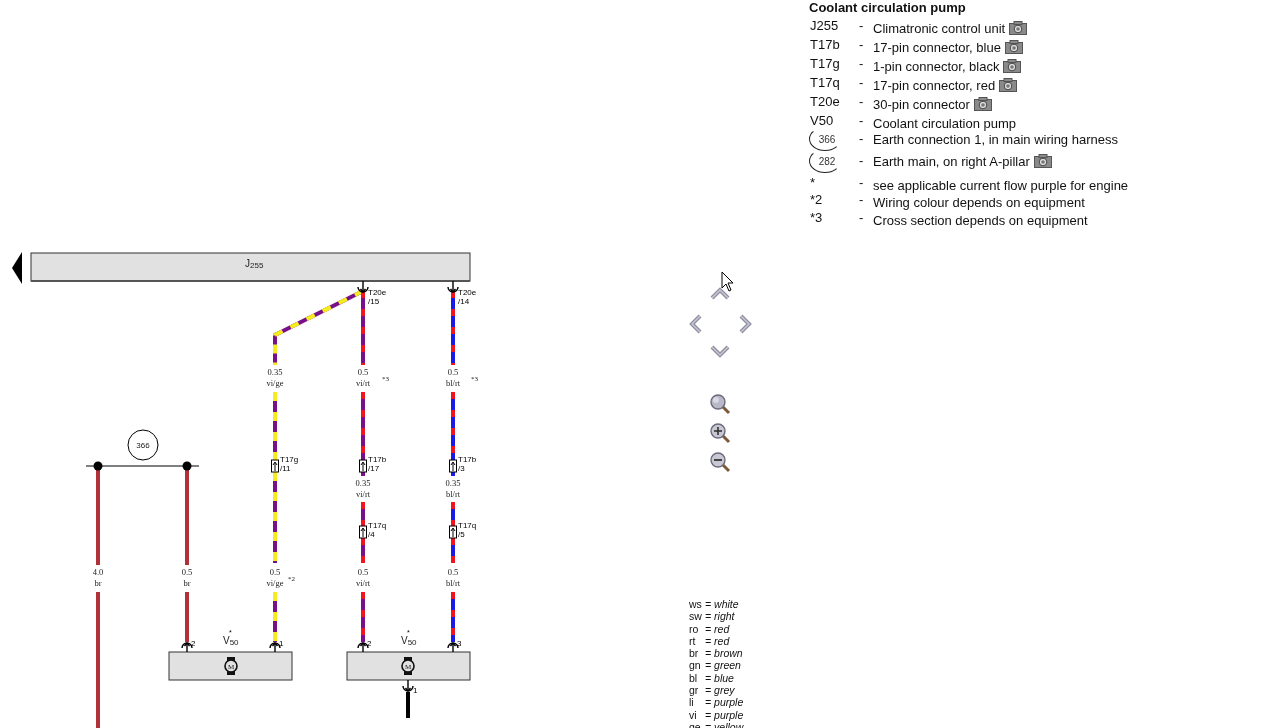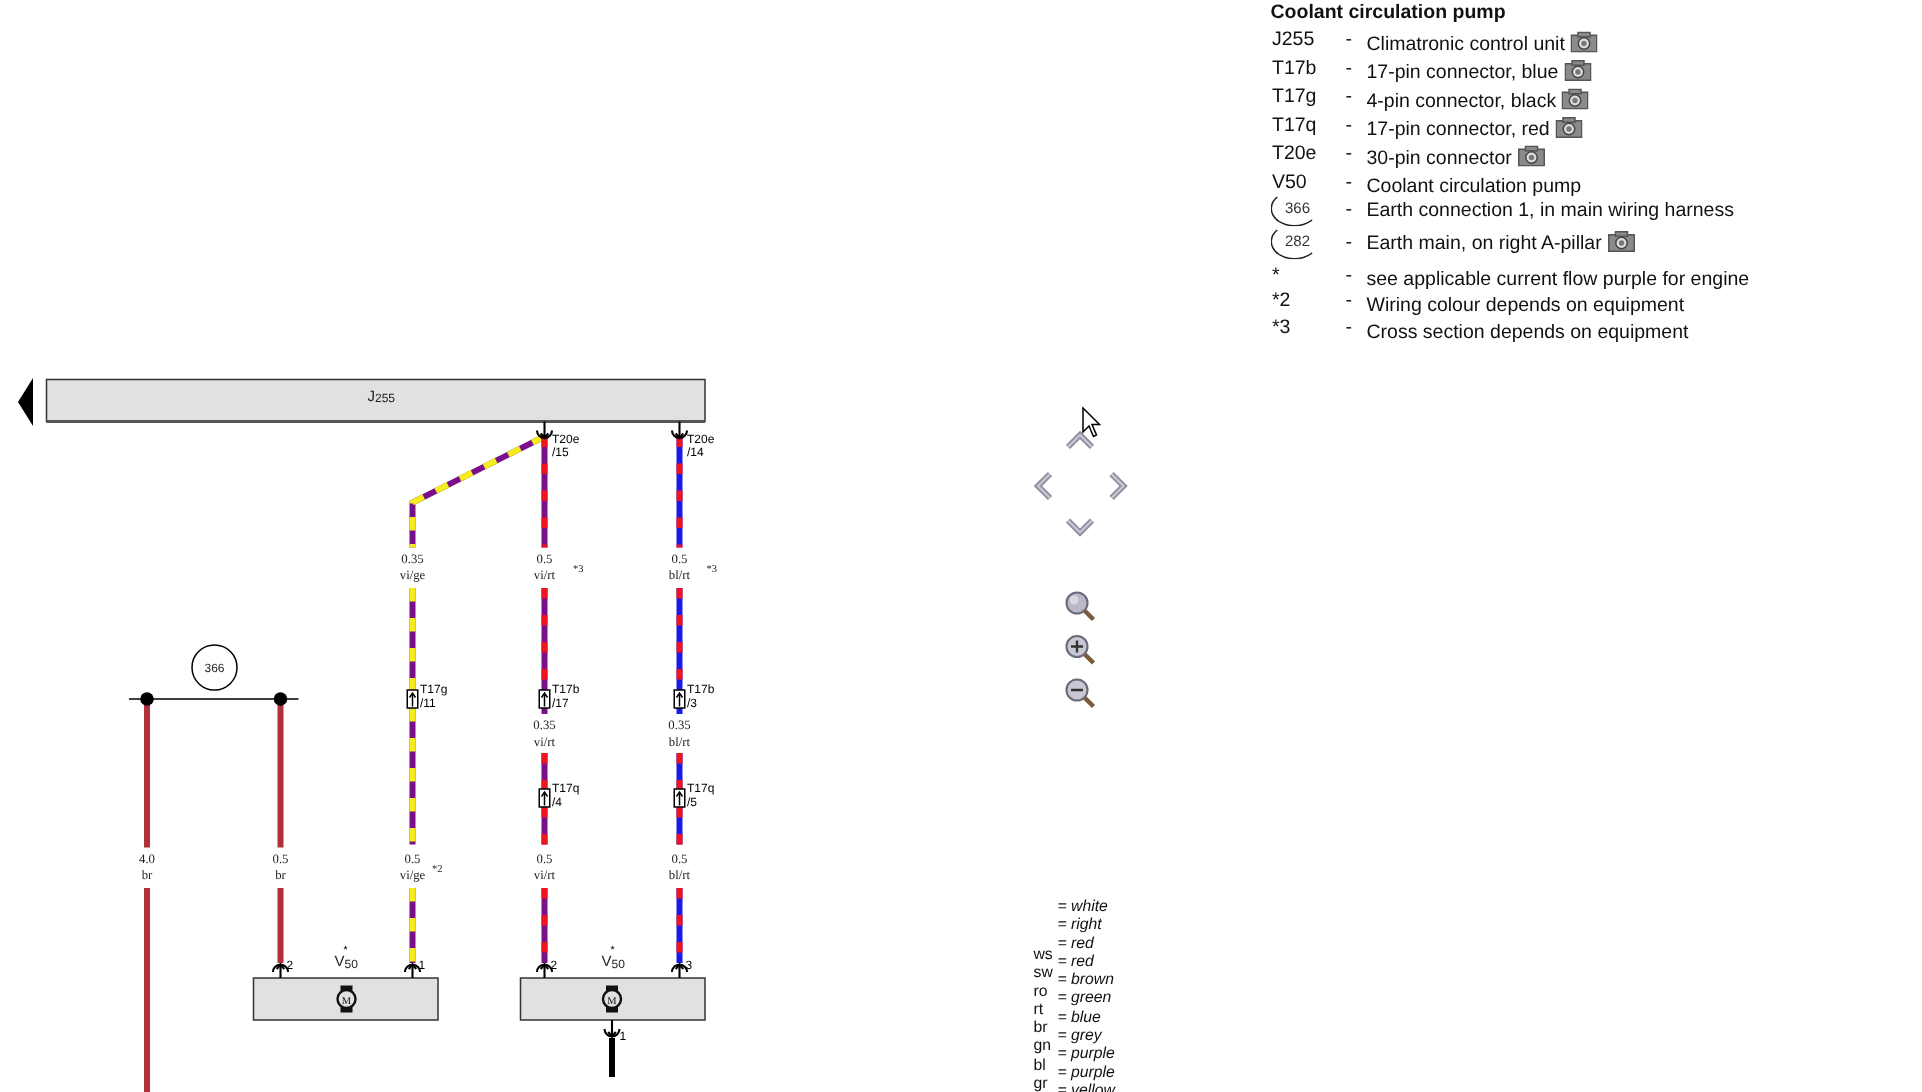--- a/index.html
+++ b/index.html
@@ -1,33 +1,33 @@
 <!DOCTYPE html>
 <html><head>
 <meta charset="utf-8">
 <style>
   html, body { margin:0; padding:0; background:#ffffff; }
   body { width:1281px; height:728px; position:relative; overflow:hidden; font-family:"Liberation Sans", sans-serif; color:#111; }
   #diagram { position:absolute; left:0; top:0; width:680px; height:728px; }
-  .legend { position:absolute; left:847px; top:0; font-size:13px; line-height:19px; }
+  .legend { position:absolute; left:809px; top:0; font-size:13px; line-height:19px; }
   .legend .title { font-weight:bold; font-size:13px; height:16px; line-height:16px; }
   .legend .row { position:relative; height:19px; white-space:nowrap; }
   .legend .code { position:absolute; left:1px; top:-3px; width:50px; }
   .legend .dash { position:absolute; left:50px; top:-3px; }
   .legend .desc { position:absolute; left:64px; top:0;text-align:right; }
   .legend .row.earth { height:22px; }
   .legend .row.earth .desc { top:-2px; }
   .legend .row.earth .dash { top:-3px; }
   .earth-circle { position:absolute; left:0; top:-5px; width:30px; height:22px; border:1.2px solid #222; border-right-color:transparent; border-top-color:transparent; border-radius:50%; font-size:10px; text-align:center; line-height:24px; color:#333; }
   .earth-circle span { display:inline-block; transform:translateX(2px); }
   .cam { display:inline-block; vertical-align:-2px; margin-left:4px; width:18px; height:14px; position:relative; cursor:pointer; }
   .nav { position:absolute; cursor:pointer; }
   .colorkey { position:absolute; left:689px; top:598px; font-size:10.5px; line-height:12.3px; }
   .colorkey .ck-row { position:relative; height:12.3px; white-space:nowrap; }
-  .colorkey .ck-code { position:absolute; left:0; width:14px;margin-top:32px; }
+  .colorkey .ck-code { position:absolute; left:0; width:14px; }
   .colorkey .ck-eq { position:absolute; left:16px;font-style:italic; }
   .svg-text { font-family:"Liberation Sans", sans-serif; }
   .serif { font-family:"Liberation Serif", serif; }
 </style>
 </head>
 <body>
 
 <svg id="diagram" width="680" height="728" viewBox="0 0 680 728" xmlns="http://www.w3.org/2000/svg">
   <defs>
     <g id="pin-up">
@@ -221,21 +221,21 @@
     <span class="desc"><span>17-pin connector, blue</span><span class="cam"><svg width="18" height="14" viewBox="0 0 18 14">
             <rect x="0.5" y="2.5" width="17" height="11" fill="#8a8a8a" stroke="#555"></rect>
             <rect x="5" y="0.5" width="8" height="3" fill="#8a8a8a" stroke="#555"></rect>
             <circle cx="9" cy="8" r="3.8" fill="#ddd" stroke="#444"></circle>
             <circle cx="9" cy="8" r="1.8" fill="#777"></circle>
           </svg></span></span>
   </div>
   <div class="row">
     <span class="code">T17g</span>
     <span class="dash">-</span>
-    <span class="desc"><span>4-pin connector, black</span><span class="cam"><svg width="18" height="14" viewBox="0 0 18 14">
+    <span class="desc"><span>1-pin connector, black</span><span class="cam"><svg width="18" height="14" viewBox="0 0 18 14">
             <rect x="0.5" y="2.5" width="17" height="11" fill="#8a8a8a" stroke="#555"></rect>
             <rect x="5" y="0.5" width="8" height="3" fill="#8a8a8a" stroke="#555"></rect>
             <circle cx="9" cy="8" r="3.8" fill="#ddd" stroke="#444"></circle>
             <circle cx="9" cy="8" r="1.8" fill="#777"></circle>
           </svg></span></span>
   </div>
   <div class="row">
     <span class="code">T17q</span>
     <span class="dash">-</span>
     <span class="desc"><span>17-pin connector, red</span><span class="cam"><svg width="18" height="14" viewBox="0 0 18 14">

